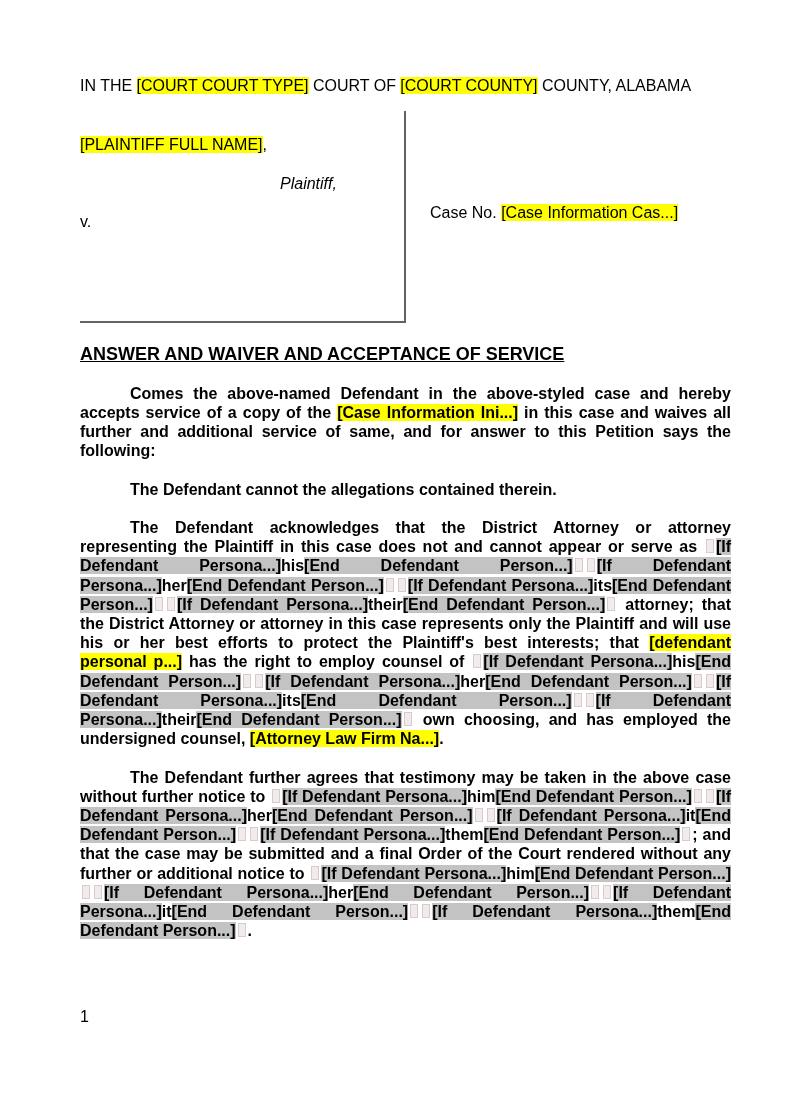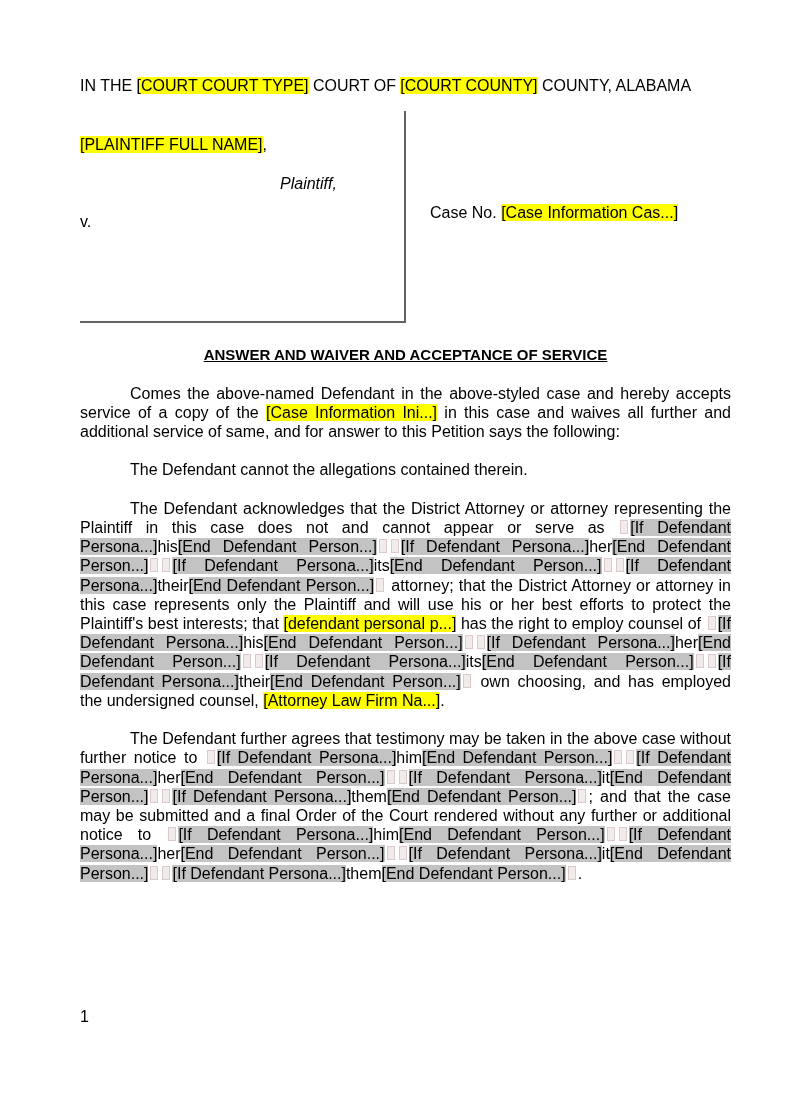--- a/index.html
+++ b/index.html
@@ -55,31 +55,31 @@
     font-style: italic;
   }
   .case-no-line {
     position: absolute;
     left: 350px;
     top: 86px;
     white-space: nowrap;
     margin-top: 6px;
   }
   .heading {
-    font-size: 15px;
+    font-size: 18px;
     font-weight: bold;
     text-decoration: underline;
-    text-align: center;
     line-height: 19.2px;
     margin: 22px 0 19.2px 0;
   }
   .body-p {
     margin: 0 0 19.2px 0;
     text-align: justify;
     text-indent: 50px;
+    font-weight: bold;
   }
   .page-number {
     position: absolute;
     left: 80px;
     top: 1007px;
   }
   
   .seg-t { background: transparent; }
   .seg-y { background: #ffff00; }
   .seg-g { background: #c3c3c3; }

